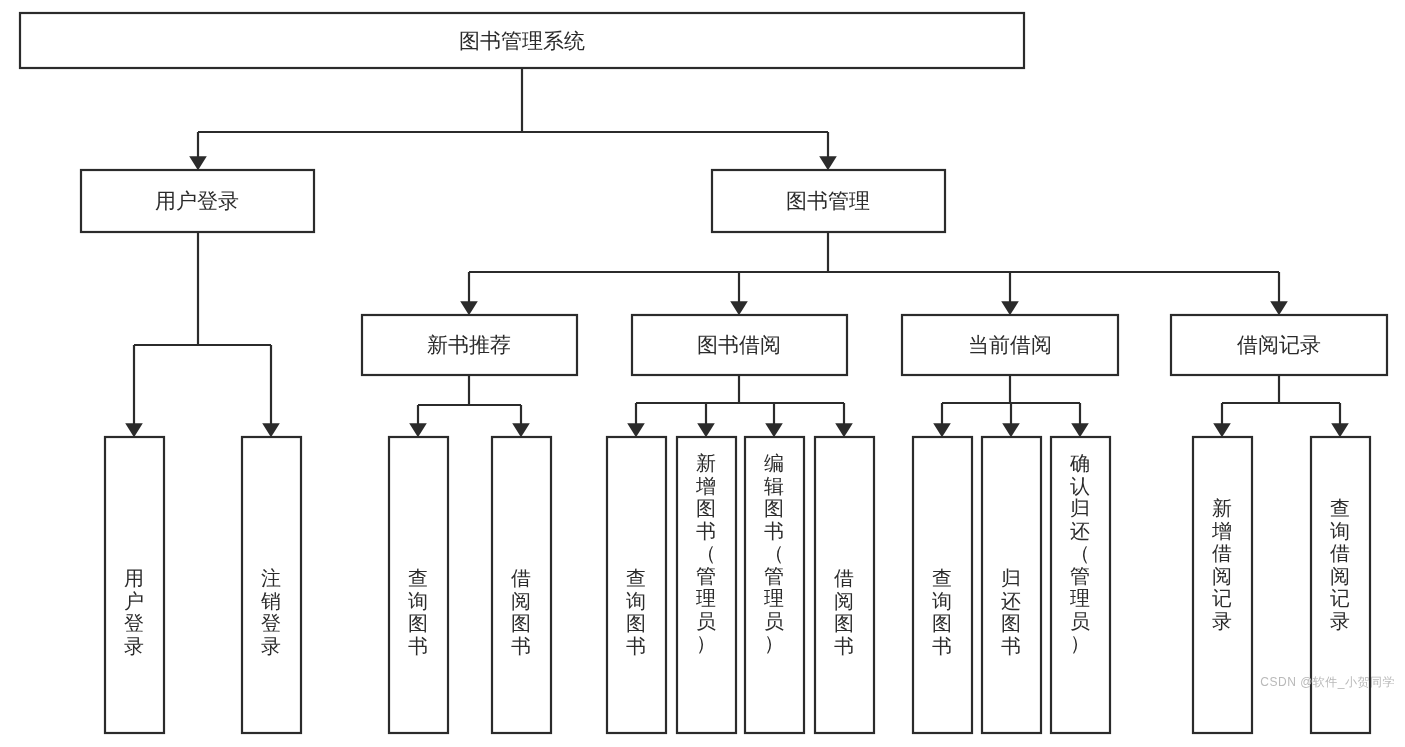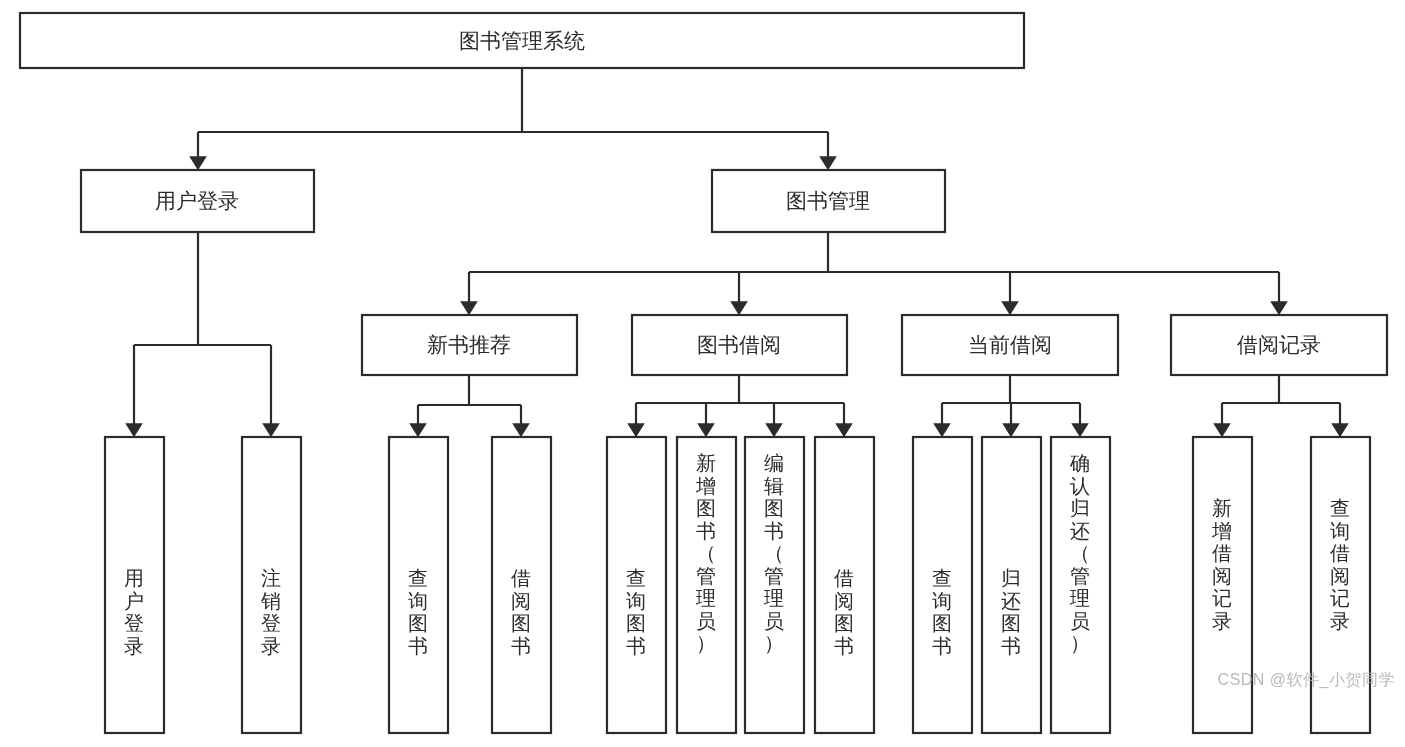--- a/index.html
+++ b/index.html
@@ -47,21 +47,21 @@
   .edge-line {
     stroke: #2b2b2b;
     stroke-width: 2.2;
     fill: none;
   }
   .watermark {
     position: absolute;
     right: 10px;
     bottom: 6px;
     font-family: "Liberation Sans", "DejaVu Sans", sans-serif;
-    font-size: 16px;
+    font-size: 12px;
     color: #b9b9b9;
     white-space: nowrap;
     letter-spacing: 0.5px;
   }
 </style>
 </head>
 <body>
 
 <div id="diagram-root">
 

